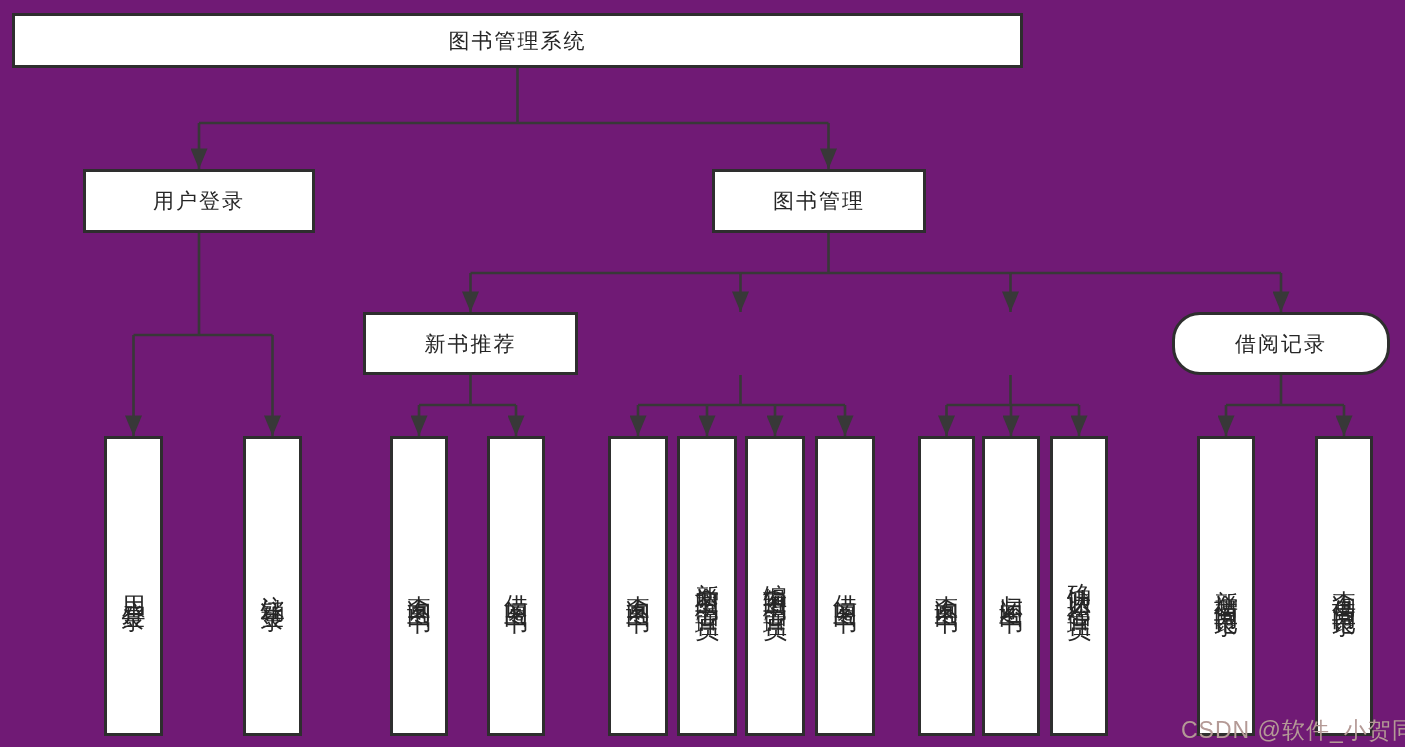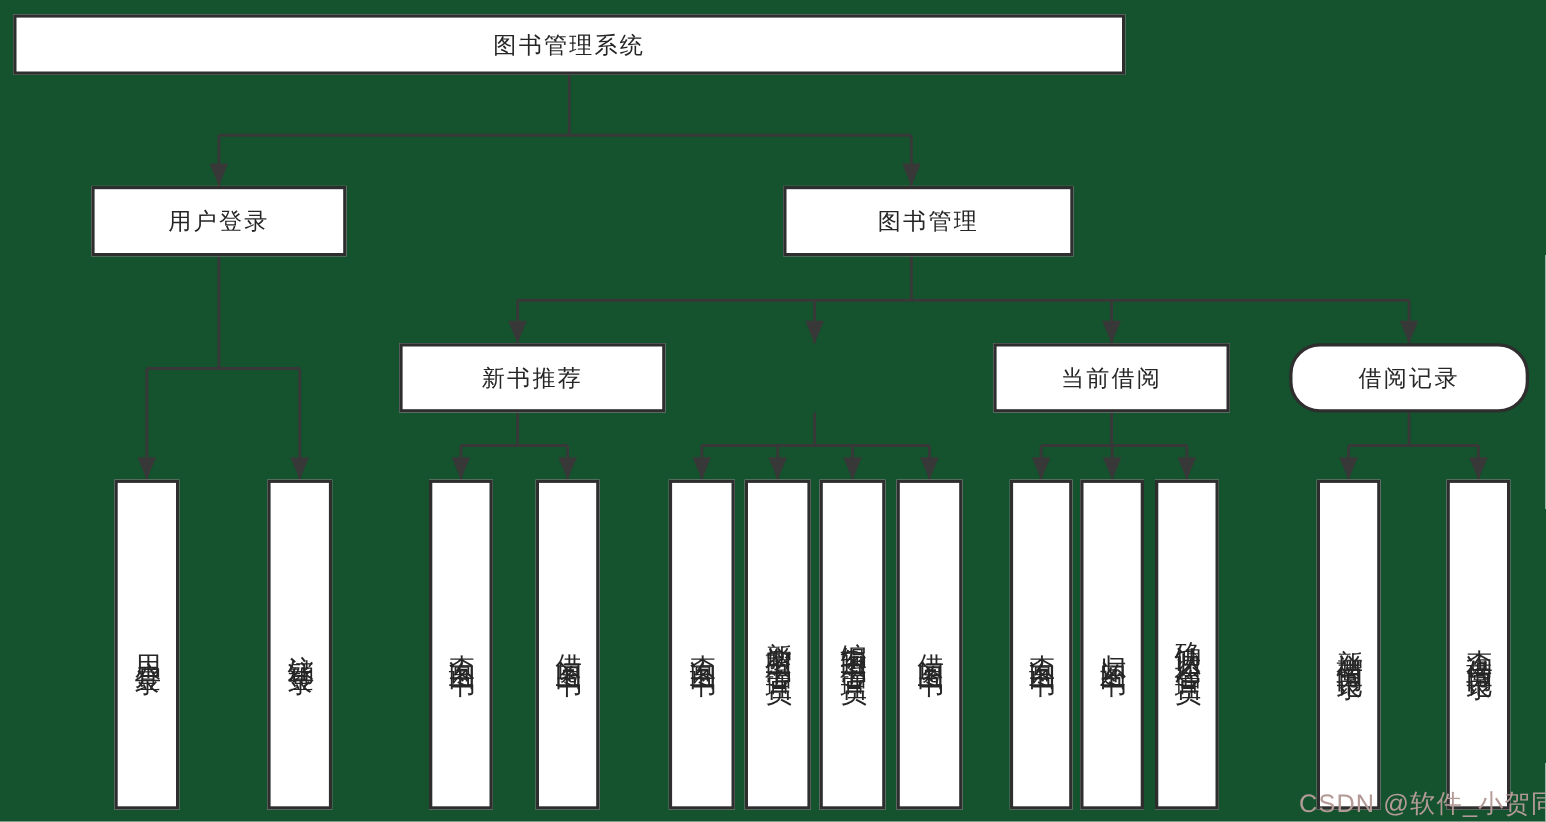--- a/index.html
+++ b/index.html
@@ -5,21 +5,21 @@
   html, body {
     margin: 0;
     padding: 0;
     background: #ffffff;
     font-family: "Liberation Sans", sans-serif;
   }
   #stage {
     position: relative;
     width: 1405px;
     height: 747px;
-    background: #14532d;
+    background: #701a75;
     overflow: hidden;
   }
   #wires {
     position: absolute;
     left: 0; top: 0;
     width: 1405px; height: 747px;
   }
   #wires path {
     fill: none;
     stroke: #383838;
@@ -111,29 +111,26 @@
     <path d="M1344 405 V436" marker-end="url(#arrow)"></path>
   </svg>
 
   <div class="node h" style="left:12px; top:13px; width:1011px; height:55px;">
     <span>图书管理系统</span>
   </div>
 
   <div class="node h" style="left:83px; top:169px; width:232px; height:64px;">
     <span>用户登录</span>
   </div>
-  <div class="node h" style="left:712px; top:169px; width:264px; height:64px;">
+  <div class="node h" style="left:712px; top:169px; width:214px; height:64px;">
     <span>图书管理</span>
   </div>
 
-  <div class="node h" style="left:363px; top:312px; width:242px; height:63px;">
+  <div class="node h" style="left:363px; top:312px; width:215px; height:63px;">
     <span>新书推荐</span>
-  </div>
-  <div class="node h" style="left:903px; top:312px; width:215px; height:63px;">
-    <span>当前借阅</span>
   </div>
   <div class="node h" style="left:1172px; top:312px; width:218px; height:63px;border-radius:28px;">
     <span>借阅记录</span>
   </div>
 
   <div class="node v" style="left:104px; top:436px; width:59px; height:300px;">
     <span>用户登录</span>
   </div>
   <div class="node v" style="left:243px; top:436px; width:59px; height:300px;">
     <span>注销登录</span>

